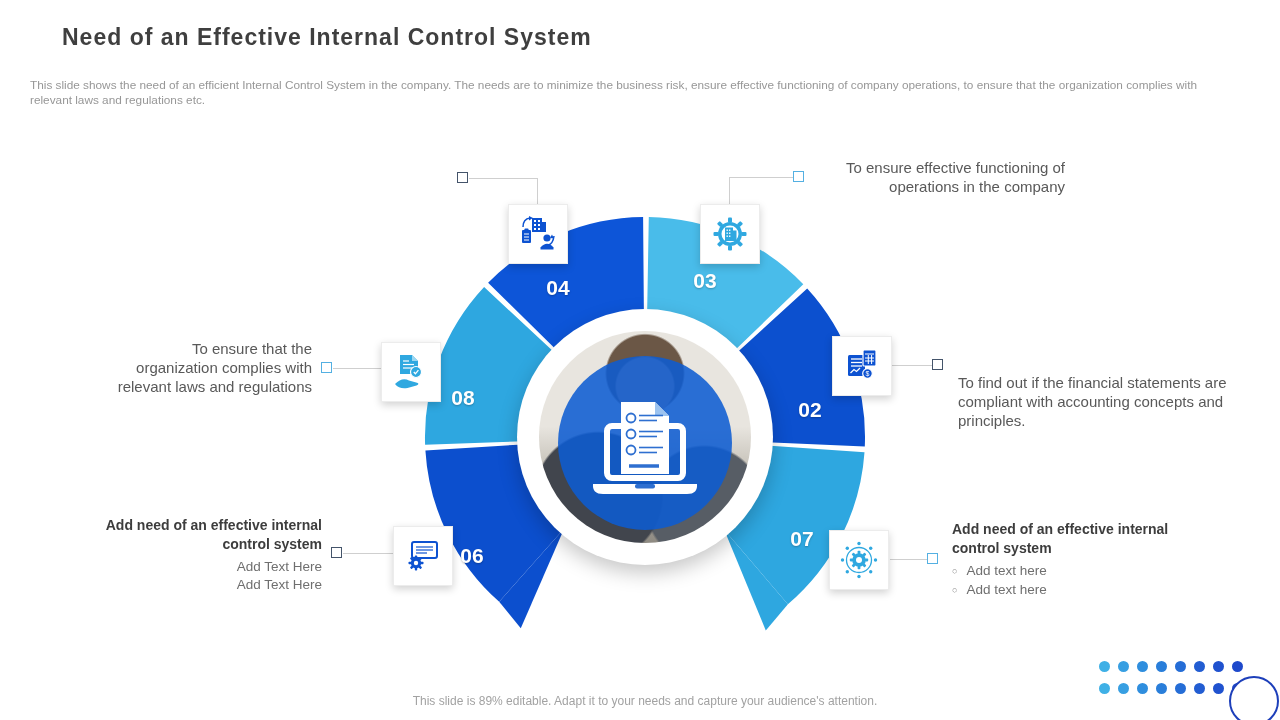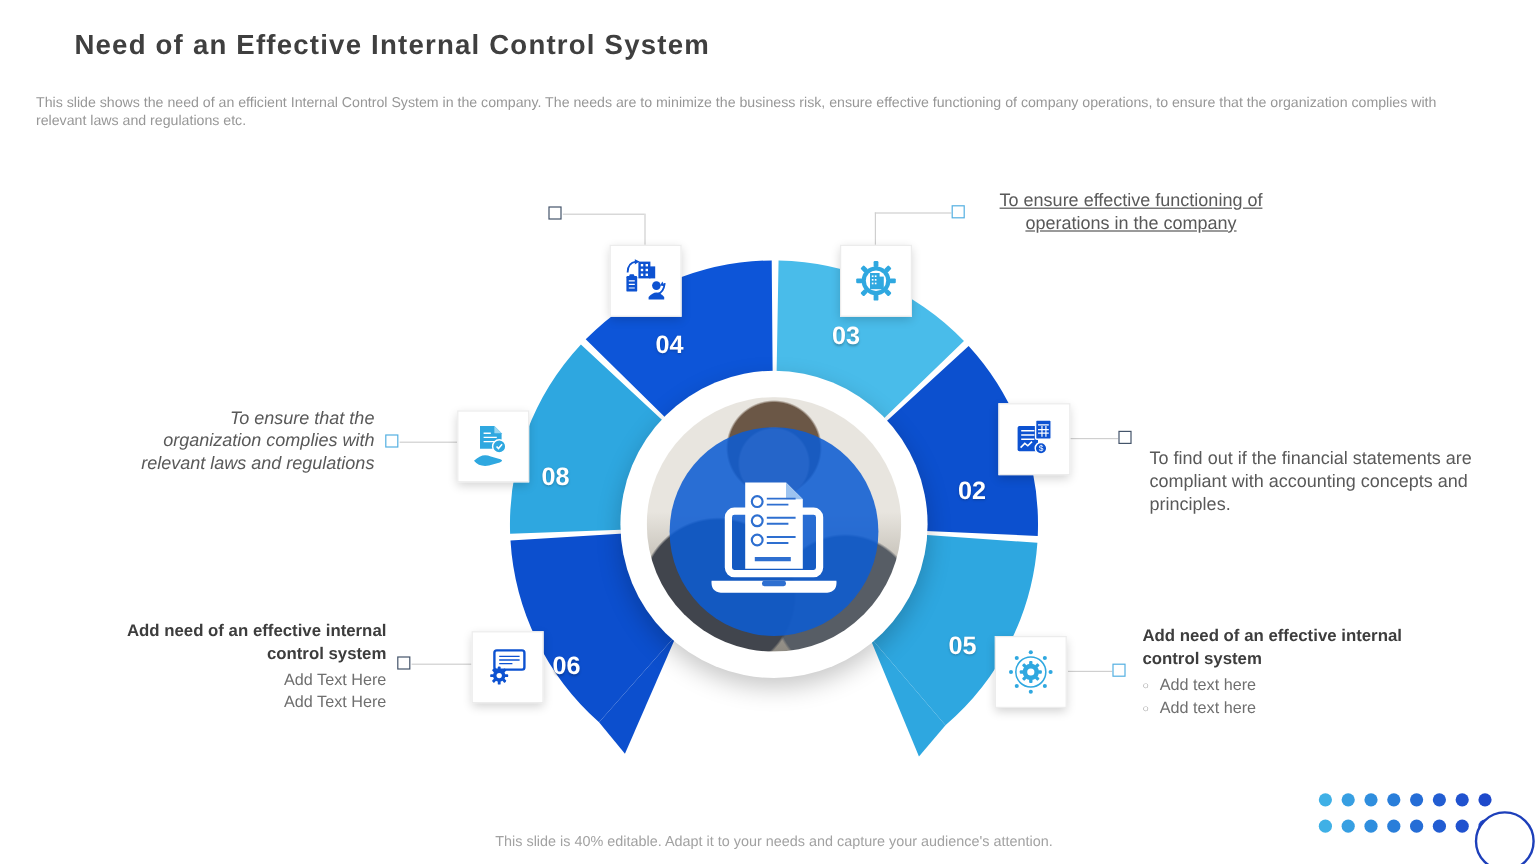--- a/index.html
+++ b/index.html
@@ -45,22 +45,22 @@
   .sq-tl{left:457px;top:172px;} .sq-tr{left:793px;top:171px;} .sq-ml{left:321px;top:362px;}
   .sq-mr{left:932px;top:359px;} .sq-bl{left:331px;top:547px;} .sq-br{left:927px;top:553px;}
   .l-tl-h{left:469px;top:178px;width:68px;} .l-tl-v{left:537px;top:178px;height:27px;}
   .l-tr-h{left:729px;top:177px;width:64px;} .l-tr-v{left:729px;top:177px;height:28px;}
   .l-ml{left:333px;top:368px;width:48px;} .l-mr{left:890px;top:365px;width:42px;}
   .l-bl{left:343px;top:553px;width:50px;} .l-br{left:890px;top:559px;width:37px;}
 
   
   .callout{position:absolute;font-size:15px;line-height:19px;color:#595959;}
   .co-tl{left:147px;top:151px;width:300px;text-align:right;}
-  .co-tr{left:820px;top:158px;width:245px;text-align:center;text-decoration:underline;}
-  .co-ml{left:107px;top:339px;width:205px;text-align:right;font-style:italic;}
+  .co-tr{left:820px;top:158px;width:245px;text-align:right;}
+  .co-ml{left:107px;top:339px;width:205px;text-align:right;}
   .co-mr{left:958px;top:337px;width:290px;text-align:left;margin-top:36px;}
   .co-bl{left:62px;top:516px;width:260px;text-align:right;}
   .co-br{left:952px;top:520px;width:240px;text-align:left;}
   .co-title{font-weight:bold;color:#3d3d3d;font-size:14px;line-height:19px;margin-bottom:4px;}
   .co-item{color:#6f6f6f;font-size:13.5px;line-height:18px;}
   .bullet-item{display:flex;align-items:baseline;color:#6f6f6f;font-size:13.5px;line-height:18px;}
   .bullet-item::before{content:"○";font-size:9px;color:#8a8a8a;margin-right:9px;position:relative;top:-1px;}
 
   
   .footer{position:absolute;left:395px;top:694px;width:500px;text-align:center;font-size:12px;color:#a2a2a2;}
@@ -127,21 +127,21 @@
       <line x1="56" y1="35.5" x2="80" y2="35.5"></line>
         <line x1="56" y1="40.5" x2="74" y2="40.5"></line>
       <line x1="56" y1="51.5" x2="80" y2="51.5"></line>
         <line x1="56" y1="56.5" x2="74" y2="56.5"></line>
     </g>
     <line x1="46" y1="70" x2="76" y2="70" stroke="#2e6fd0" stroke-width="3.5"></line>
     <path d="M10,88 h104 q1,10 -10,10 h-84 q-11,0 -10,-10 z" fill="#fff"></path>
     <rect x="52" y="88" width="20" height="4.5" rx="2" fill="#2e6fd0"></rect>
   </svg>
 
-  <div class="seg-num num-01">05</div>
+  <div class="seg-num num-01">07</div>
   <div class="seg-num num-02">02</div>
   <div class="seg-num num-03">03</div>
   <div class="seg-num num-04">04</div>
   <div class="seg-num num-05">08</div>
   <div class="seg-num num-06">06</div>
 
   <div class="icon-box ib-04">
     <svg width="40" height="40" viewBox="0 0 40 40">
       <g fill="#0d52d1">
         <rect x="14" y="4" width="10" height="14"></rect>
@@ -296,21 +296,21 @@
   <div class="callout co-br">
     <div class="co-title">Add need of an effective internal control system</div>
     <div class="bullet-item">
         <span>Add text here</span>
       </div>
     <div class="bullet-item">
         <span>Add text here</span>
       </div>
   </div>
 
-  <div class="footer">This slide is 40% editable. Adapt it to your needs and capture your audience's attention.</div>
+  <div class="footer">This slide is 89% editable. Adapt it to your needs and capture your audience's attention.</div>
 
   <div id="dots">
       <div class="dot"></div>
       <div class="dot"></div>
       <div class="dot"></div>
       <div class="dot"></div>
       <div class="dot"></div>
       <div class="dot"></div>
       <div class="dot"></div>
       <div class="dot"></div>

